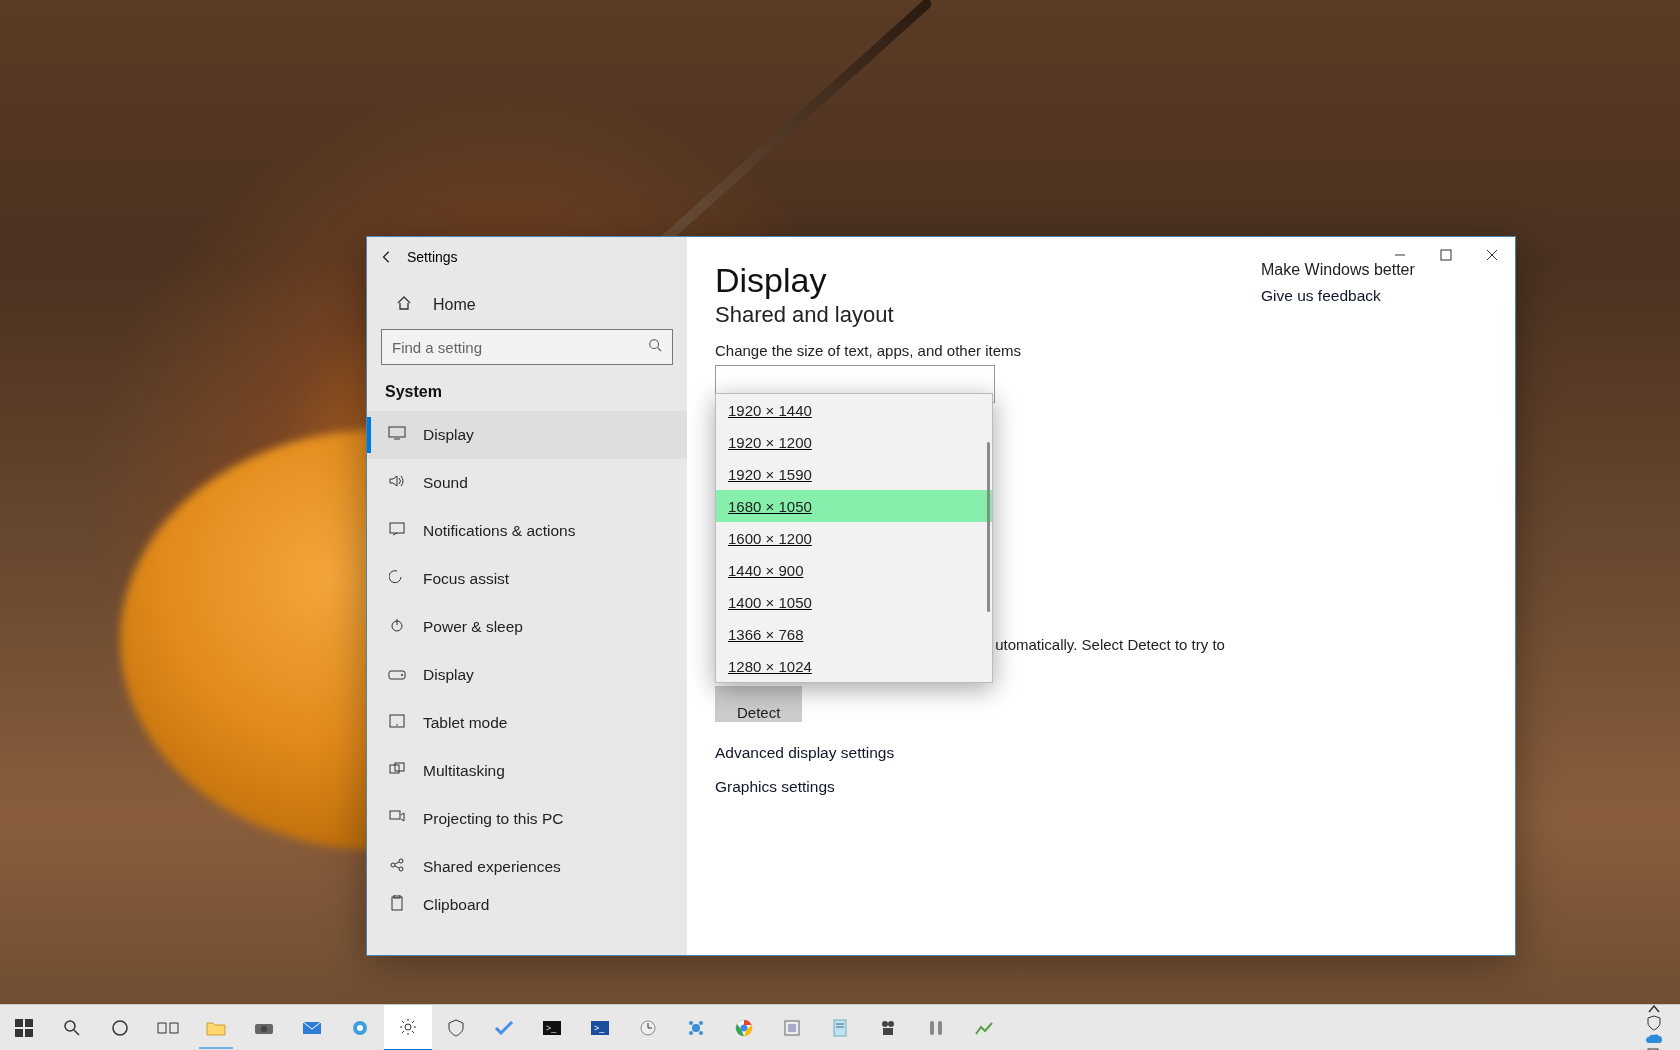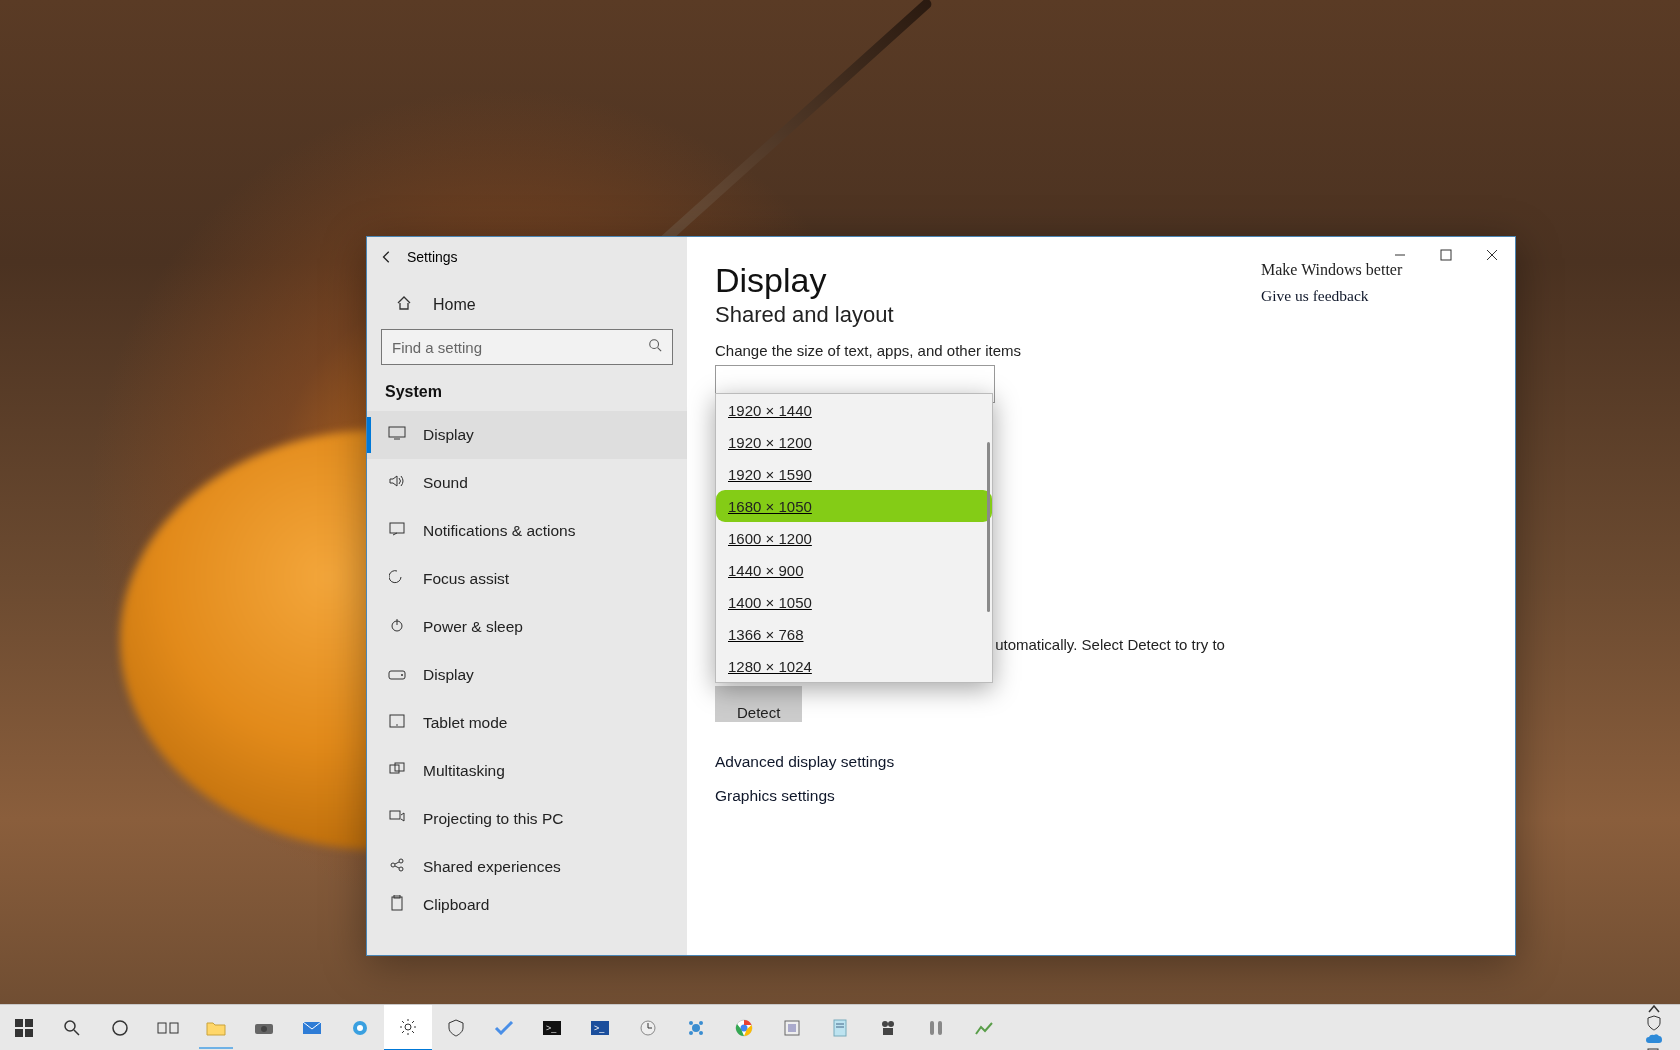--- a/index.html
+++ b/index.html
@@ -59,36 +59,36 @@
   .content { flex:1; background:#fff; position:relative; display:flex; flex-direction:column; }
   .win-controls { position:absolute; right:0; top:0; height:36px; display:flex; }
   .win-btn { width:46px; height:36px; display:flex; align-items:center; justify-content:center; cursor:pointer; color:#333; }
   .main { padding: 24px 28px 0 28px; display:flex; }
   .maincol { flex:1; max-width:560px; }
   h1 { font-weight:400; font-size:34px; color:#111; margin-bottom:2px;}
   h2 { font-weight:400; font-size:22px; color:#222; margin-bottom:14px;}
   .label { font-size:15px; color:#222; margin-bottom:6px;}
   .dropdown-closed { width:280px; height:38px; border:1px solid #999; display:flex; align-items:center; padding:0 12px; margin-bottom:22px;}
   .para { font-size:15px; color:#222; margin-bottom:10px; line-height:1.35;}
-  .btn { display:inline-block; background:#ccc; border:none; height:20px; padding:18px 22px; font-size:15px; color:#222; cursor:pointer; margin-bottom:31px;}
+  .btn { display:inline-block; background:#ccc; border:none; height:20px; padding:18px 22px; font-size:15px; color:#222; cursor:pointer; margin-bottom:22px;}
   .link { color:#0f172a; font-size:15.5px; margin-bottom:16px; cursor:pointer; display:block;}
-  .rightcol { width:240px; padding-left:14px;font-family:Liberation Serif, serif;}
+  .rightcol { width:240px; padding-left:14px;}
   .rightcol .hdr { font-size:16px; color:#222; margin-bottom:8px;}
 
   
   .dropdown-popup {
     position:absolute; left:28px; top:156px; width:278px;
     background:#f2f2f2; border:1px solid #bbb;
     box-shadow: 0 6px 24px rgba(0,0,0,0.35);
     z-index:5;
     text-decoration:underline;
   }
   .dd-list { position:relative; }
   .dd-item { height:32px; display:flex; align-items:center; padding-left:12px; font-size:15px; color:#222; cursor:pointer;}
-  .dd-item.selected { background:#84cc16;border-radius:9px; }
+  .dd-item.selected { background:#86efac; }
   .dd-thumb { position:absolute; right:2px; top:48px; width:3px; height:170px; background:#8a8a8a; border-radius:2px;}
 
   
   .taskbar { position:absolute; left:0; bottom:0; width:100%; height:46px;
     background:#e8e8e8; border-top:1px solid #c8c8c8; display:flex; align-items:center; }
   .tb-left { display:flex; align-items:center; height:100%; }
   .tb-btn { width:48px; height:46px; display:flex; align-items:center; justify-content:center; cursor:pointer; color:#333; font-size:18px;}
   .tb-btn.active { background:#fff; border-bottom:2px solid #0078d7; }
   .tb-right { margin-left:auto; display:flex; align-items:center; height:100%; padding-right:6px; gap:2px;flex-direction:column;}
   .tray { width:26px; height:46px; display:flex; align-items:center; justify-content:center; cursor:pointer; color:#333; font-size:14px;}

